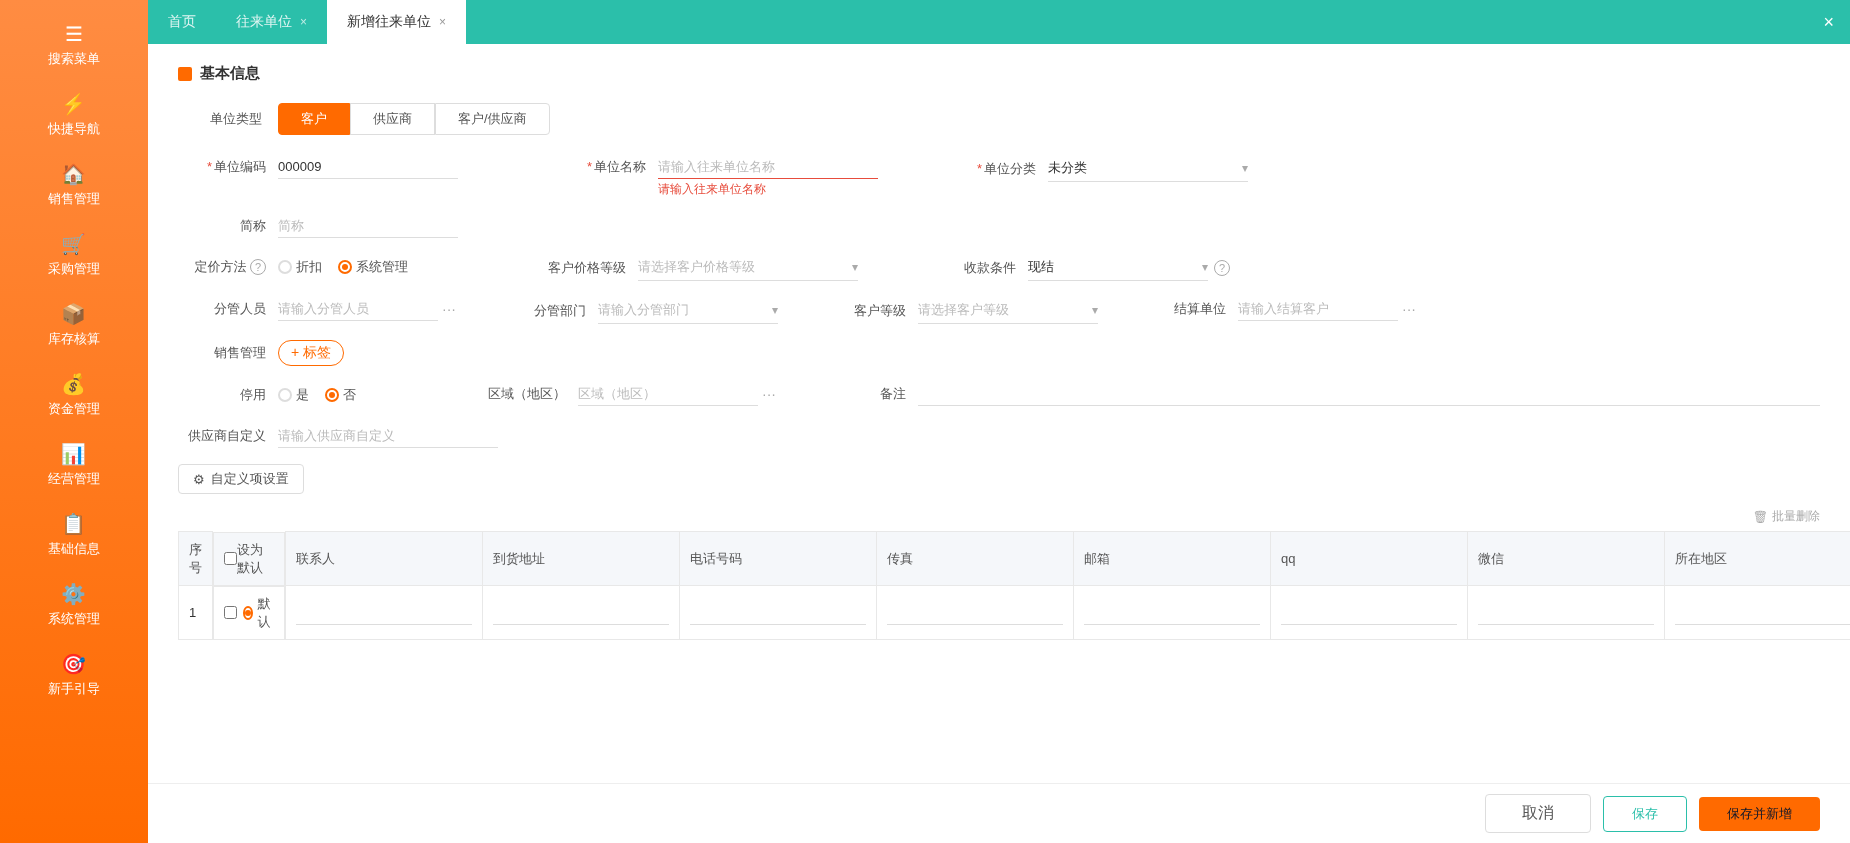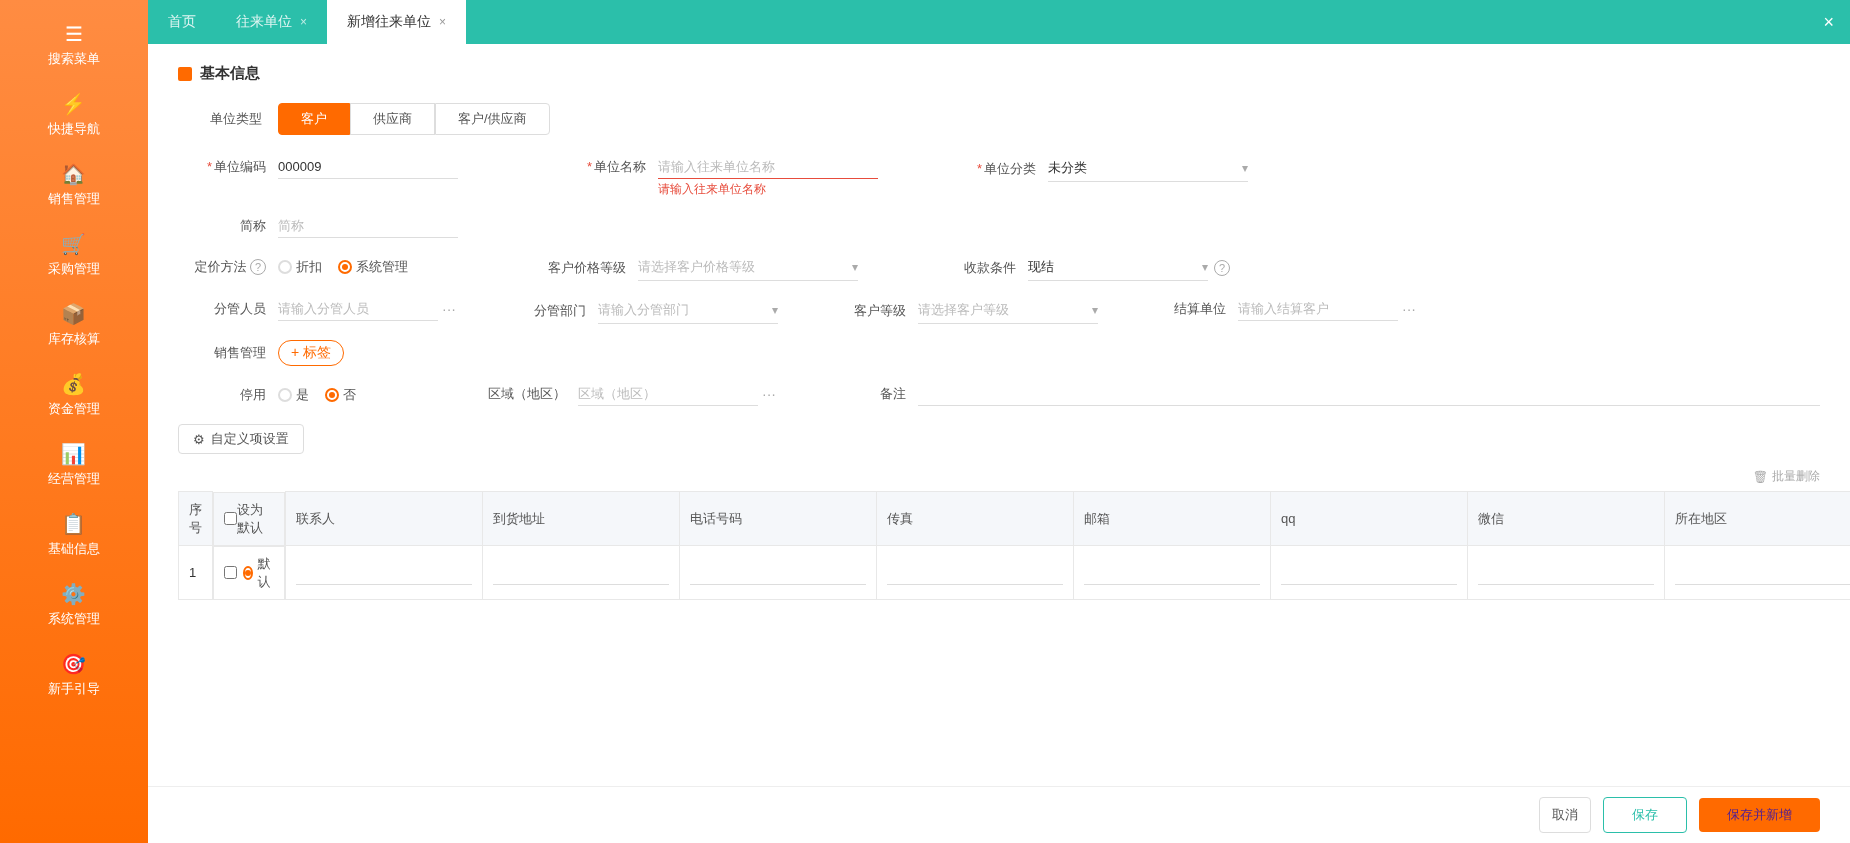--- a/index.html
+++ b/index.html
@@ -272,43 +272,43 @@
       display: flex;
       align-items: center;
       justify-content: flex-end;
       padding: 10px 30px;
       background: white;
       border-top: 1px solid #eee;
       gap: 12px;
       flex-shrink: 0;
     }
     .btn-cancel {
-      padding: 8px 12px;
+      padding: 8px 36px;
       border: 1px solid #ddd;
       background: white;
       color: #555;
       border-radius: 4px;
       cursor: pointer;
-      font-size: 13px;
+      font-size: 16px;
     }
     .btn-save {
       padding: 8px 28px;
       border: none;
       background: white;
       color: #2bbfaa;
       border: 1px solid #2bbfaa;
       border-radius: 4px;
       cursor: pointer;
       font-size: 13px;
     }
     .btn-save-new {
       padding: 8px 28px;
       border: none;
       background: #ff6a00;
-      color: #4c1d95;
+      color: #0f172a;
       border-radius: 4px;
       cursor: pointer;
       font-size: 13px;
     }
 
     
     .data-table {
       width: 100%;
       border-collapse: collapse;
       font-size: 13px;
@@ -573,20 +573,26 @@
         <span class="more-icon">···</span>
       </div>
       <div style="width:20px;"></div>
 
       <div class="form-field" style="flex:2;">
         <div class="form-label">备注</div>
         <input class="form-input" type="text" style="">
       </div>
     </div>
 
+    <div class="form-row">
+      <div class="form-field" style="max-width:400px;">
+        <div class="form-label">供应商自定义</div>
+        <input class="form-input" type="text" style="max-width: 220px;" placeholder="请输入供应商自定义">
+      </div>
+    </div>
 
     <button class="custom-setting-btn">
       <span>⚙</span>
       <span>自定义项设置</span>
     </button>
 
     <div class="batch-delete">
       <span>🗑</span>
       <span>批量删除</span>
     </div>

